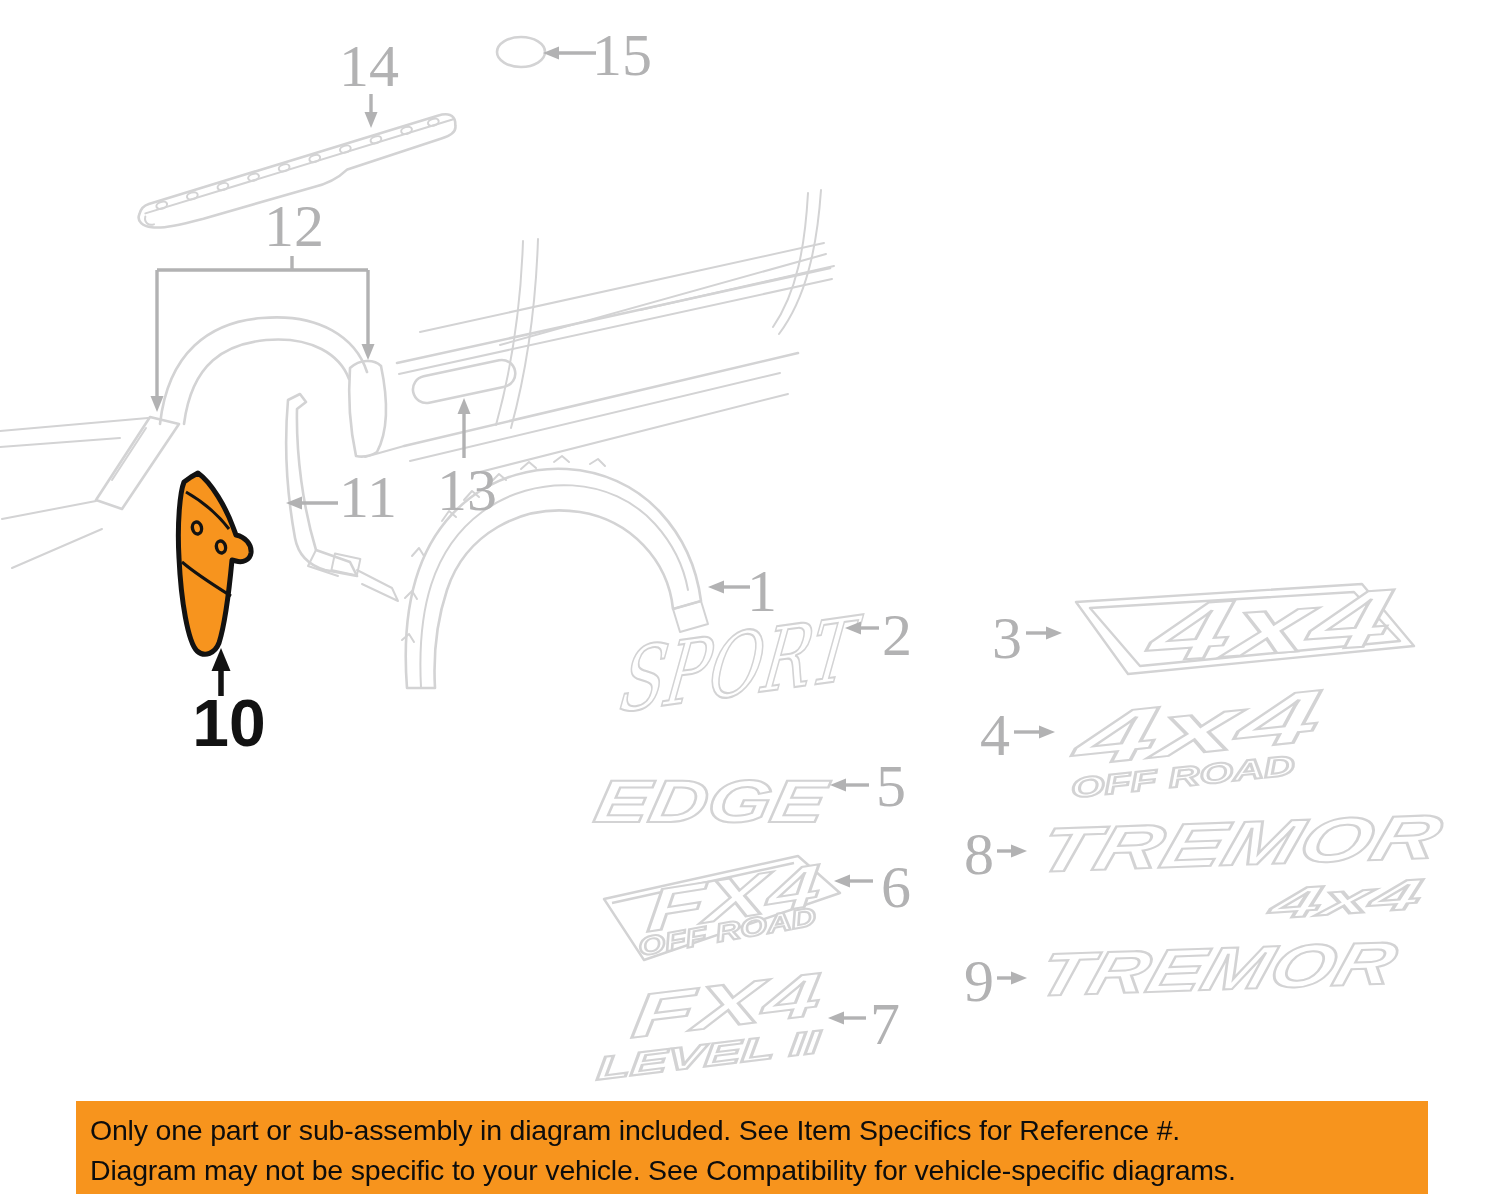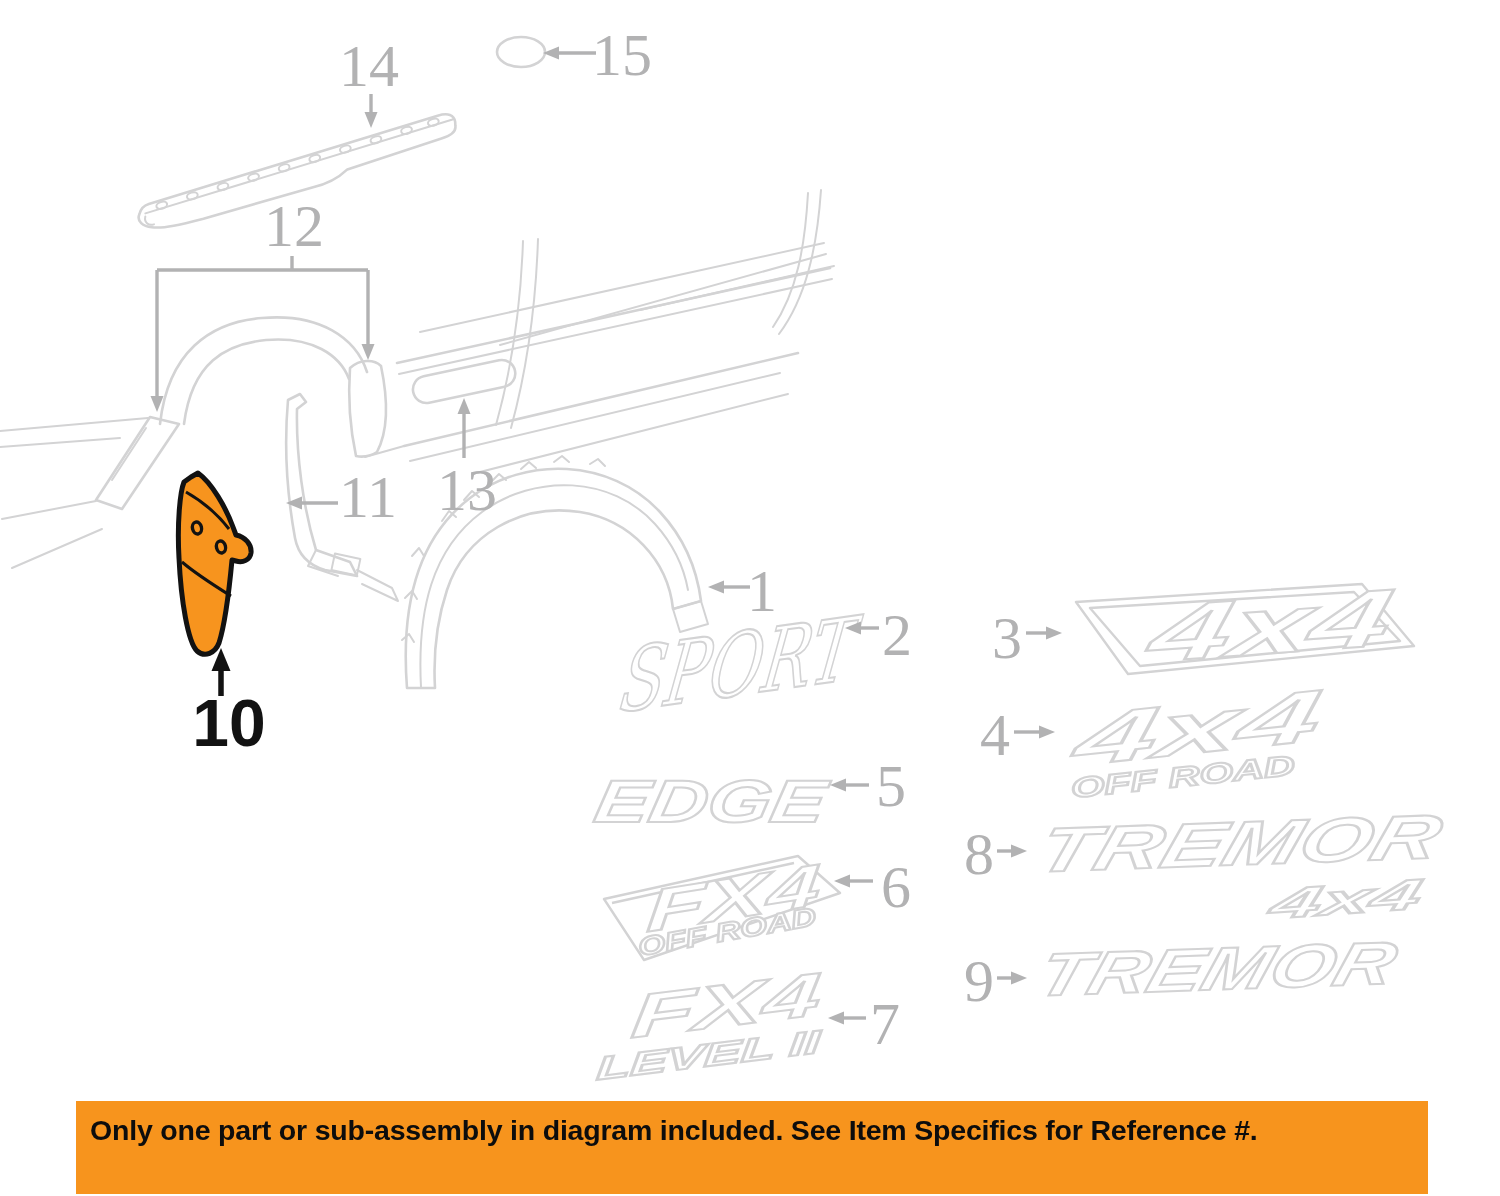--- a/index.html
+++ b/index.html
@@ -32,21 +32,21 @@
   .part10-detail{fill:none;stroke:var(--outline-black);stroke-width:3;}
   .part10-hole{fill:var(--highlight-orange);stroke:var(--outline-black);stroke-width:3.4;}
 
   .emblem{font-family:"Liberation Sans",sans-serif;font-weight:bold;font-style:italic;
           fill:#ffffff;stroke:var(--line-gray);stroke-width:2;}
   .emblem-box{stroke:var(--line-gray);fill:none;stroke-width:2.4;stroke-linejoin:round;}
   .script{font-family:"DejaVu Serif",serif;font-style:italic;fill:#ffffff;stroke:var(--line-gray);stroke-width:2;}
 
   .banner{position:absolute;left:76px;top:1101px;width:1352px;height:93px;box-sizing:border-box;
           background:var(--banner-bg);color:var(--banner-text);
-          padding:9px 14px 0 14px;font-weight:bold;font-size:28.5px;line-height:40px;
+          padding:9px 14px 0 14px;font-weight:normal;font-size:28.5px;line-height:40px;
           letter-spacing:-0.2px;white-space:nowrap;}
 </style>
 </head>
 <body>
 
 <div class="stage">
 <svg width="1500" height="1196" viewBox="0 0 1500 1196">
 
   <g transform="translate(136,210) rotate(-17)">
     <path class="art" d="M14,-2 L316,-2 C327,-2 332,2 331,9 L330,13 C329,19 322,21 313,21 L214,23 C202,29 188,31 176,30 L62,28 C40,27 20,26 10,21 C2,18 -3,11 2,5 C5,0 8,-2 14,-2 Z"></path>
@@ -227,14 +227,15 @@
     <polygon class="ahead" points="1027,978 1011,971.5 1011,984.5"></polygon>
 
     <text class="lbl-black" x="229" y="746">10</text>
     <path class="blk-arrow" d="M221,696 L221,670"></path>
     <polygon class="blk-head" points="221,648 211.5,671 230.5,671"></polygon>
   </g>
 </svg>
 
   <div class="banner">
     <div>Only one part or sub-assembly in diagram included. See Item Specifics for Reference #.</div>
+    <div>Diagram may not be specific to your vehicle. See Compatibility for vehicle-specific diagrams.</div>
   </div>
 </div>
 
 </body></html>

